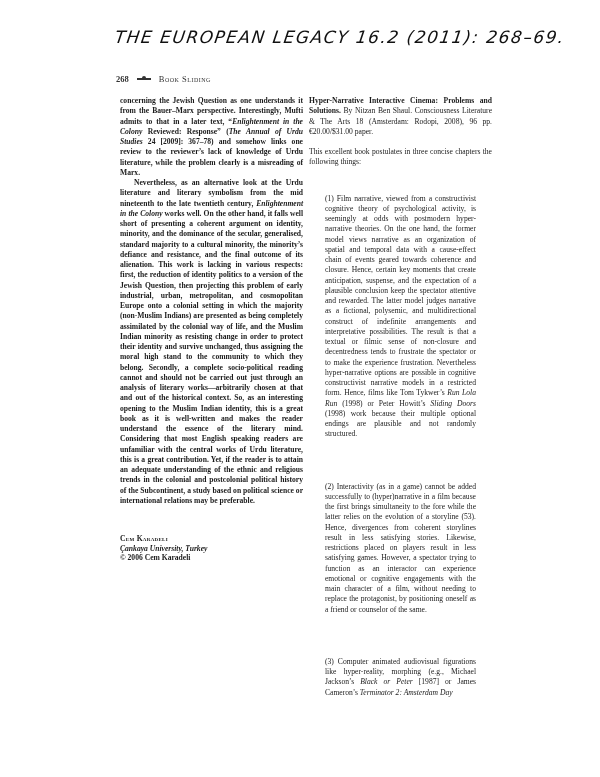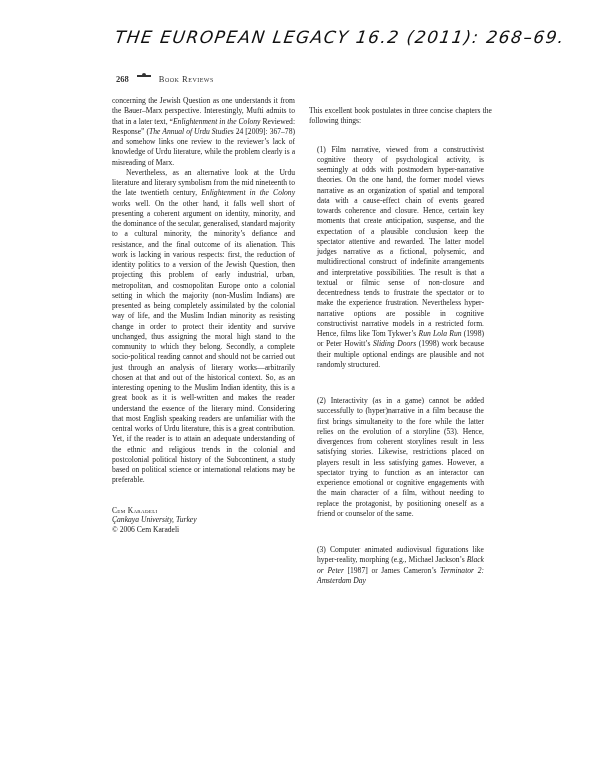--- a/index.html
+++ b/index.html
@@ -14,72 +14,75 @@
       font-style: italic;
       font-size: 17px;
       letter-spacing: 1.5px;
       color: #111;
       transform: skewX(-8deg);
       white-space: nowrap;
     }
     .running-head {
       position: absolute; left: 116px; top: 74px;
       font-size: 8.5px; color: #333;
-      display: flex; align-items: flex-start; gap: 8px;
+      display: flex; align-items: center; gap: 8px;
     }
     .running-head .pnum { font-weight: bold; }
     .running-head .ornament {
       display: inline-block; width: 14px; height: 4px; position: relative;
     }
     .running-head .ornament::before {
       content: ""; position: absolute; left: 0; top: 1px; width: 14px; height: 1.5px; background: #333;
     }
     .running-head .ornament::after {
       content: ""; position: absolute; left: 5px; top: -1px; width: 4px; height: 4px; background: #333; border-radius: 50%;
     }
     .running-head .section { font-variant: small-caps; letter-spacing: 0.5px; }
     .col {
       position: absolute; top: 96px; width: 183px;
       font-size: 7.6px; line-height: 10.25px; text-align: justify;
       hyphens: auto;
     }
-    .col.left { left: 112px; }
+    .col.left { left: 120px; font-weight: bold; }
     .col.right { left: 309px; }
     .col p { margin: 0; }
     .col p.indent { text-indent: 14px; }
     .review-title { font-weight: bold; }
     .gap { height: 10px; }
-    .item p { margin: 8px; }
-    .signature { margin-top: 20px; line-height: 9.5px; }
+    .item p { margin: 16px; }
+    .signature { margin-top: 28px; line-height: 9.5px; }
     .signature .name { font-variant: small-caps; letter-spacing: 0.3px; }
     .signature .affil { font-style: italic; }
     i, em { font-style: italic; }
   </style>
 </head>
 <body>
 
 <div class="handwritten">THE EUROPEAN LEGACY 16.2 (2011): 268–69.</div>
 
 <div class="running-head">
   <span class="pnum">268</span>
   <span class="ornament"></span>
-  <span class="section">Book Reviews</span>
+  <span class="section">Book Sliding</span>
 </div>
 
 <div class="col left">
   <p><span>concerning the Jewish Question as one understands it from the Bauer–Marx perspective. Interestingly, Mufti admits to that in a later text, “</span><i>Enlightenment in the Colony</i><span> Reviewed: Response” (</span><i>The Annual of Urdu Studies</i><span> 24 [2009]: 367–78) and somehow links one review to the reviewer’s lack of knowledge of Urdu literature, while the problem clearly is a misreading of Marx.</span></p>
   <p class="indent"><span>Nevertheless, as an alternative look at the Urdu literature and literary symbolism from the mid nineteenth to the late twentieth century, </span><i>Enlightenment in the Colony</i><span> works well. On the other hand, it falls well short of presenting a coherent argument on identity, minority, and the dominance of the secular, generalised, standard majority to a cultural minority, the minority’s defiance and resistance, and the final outcome of its alienation. This work is lacking in various respects: first, the reduction of identity politics to a version of the Jewish Question, then projecting this problem of early industrial, urban, metropolitan, and cosmopolitan Europe onto a colonial setting in which the majority (non-Muslim Indians) are presented as being completely assimilated by the colonial way of life, and the Muslim Indian minority as resisting change in order to protect their identity and survive unchanged, thus assigning the moral high stand to the community to which they belong. Secondly, a complete socio-political reading cannot and should not be carried out just through an analysis of literary works—arbitrarily chosen at that and out of the historical context. So, as an interesting opening to the Muslim Indian identity, this is a great book as it is well-written and makes the reader understand the essence of the literary mind. Considering that most English speaking readers are unfamiliar with the central works of Urdu literature, this is a great contribution. Yet, if the reader is to attain an adequate understanding of the ethnic and religious trends in the colonial and postcolonial political history of the Subcontinent, a study based on political science or international relations may be preferable.</span></p>
   <div class="signature">
     <div class="name">Cem Karadeli</div>
     <div class="affil">Çankaya University, Turkey</div>
     <div>© 2006 Cem Karadeli</div>
   </div>
 </div>
 
 <div class="col right">
+  <p>
+    <span class="review-title">Hyper-Narrative Interactive Cinema: Problems and Solutions.</span><span> By Nitzan Ben Shaul. Consciousness Literature &amp; The Arts 18 (Amsterdam: Rodopi, 2008), 96 pp. €20.00/$31.00 paper.</span>
+  </p>
   <div class="gap"></div>
   <p>This excellent book postulates in three concise chapters the following things:</p>
   <div class="gap"></div>
   <div class="item">
       <p><span>(1)   Film narrative, viewed from a constructivist cognitive theory of psychological activity, is seemingly at odds with postmodern hyper-narrative theories. On the one hand, the former model views narrative as an organization of spatial and temporal data with a cause-effect chain of events geared towards coherence and closure. Hence, certain key moments that create anticipation, suspense, and the expectation of a plausible conclusion keep the spectator attentive and rewarded. The latter model judges narrative as a fictional, polysemic, and multidirectional construct of indefinite arrangements and interpretative possibilities. The result is that a textual or filmic sense of non-closure and decentredness tends to frustrate the spectator or to make the experience frustration. Nevertheless hyper-narrative options are possible in cognitive constructivist narrative models in a restricted form. Hence, films like Tom Tykwer’s </span><i>Run Lola Run</i><span> (1998) or Peter Howitt’s </span><i>Sliding Doors</i><span> (1998) work because their multiple optional endings are plausible and not randomly structured.</span></p>
     </div>
   <div class="gap"></div>
   <div class="item">
       <p><span>(2)   Interactivity (as in a game) cannot be added successfully to (hyper)narrative in a film because the first brings simultaneity to the fore while the latter relies on the evolution of a storyline (53). Hence, divergences from coherent storylines result in less satisfying stories. Likewise, restrictions placed on players result in less satisfying games. However, a spectator trying to function as an interactor can experience emotional or cognitive engagements with the main character of a film, without needing to replace the protagonist, by positioning oneself as a friend or counselor of the same.</span></p>
     </div>

